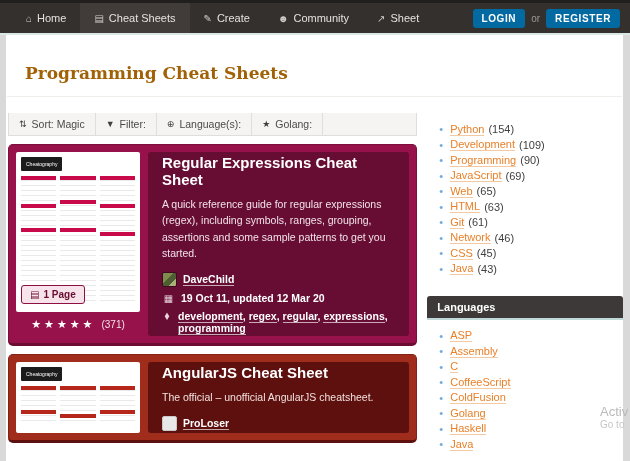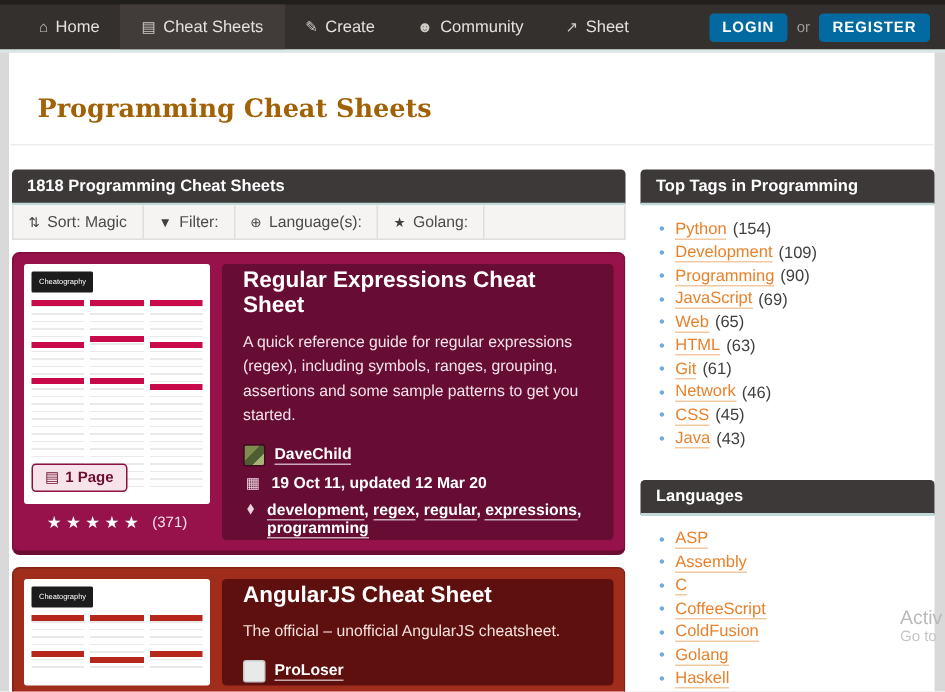--- a/index.html
+++ b/index.html
@@ -150,21 +150,20 @@
 </div>
 <div class="teal-strip"></div>
 
 <div class="page">
   <div class="page-title">Programming Cheat Sheets</div>
   <hr class="divider">
 
   <div class="content">
 
     <div class="main-col">
-      <div class="sec-head">1818 Programming Cheat Sheets</div>
       <div class="filter-bar">
         <div class="filter-seg">
           <span class="f-ic">⇅</span>
           <span>Sort: Magic</span>
         </div>
         <div class="filter-seg">
           <span class="f-ic">▼</span>
           <span>Filter:</span>
         </div>
         <div class="filter-seg">
@@ -273,21 +272,20 @@
             <span class="avatar a2"></span>
             <span class="author-name">ProLoser</span>
           </div>
 
         </div>
       </div>
 
     </div>
 
     <div class="side-col">
-      <div class="sec-head">Top Tags in Programming</div>
       <ul class="sb-list">
         <li class="sb-item">
             <span class="blt">•</span>
             <a class="olink">Python</a>
             <span class="cnt">(154)</span>
           </li>
         <li class="sb-item">
             <span class="blt">•</span>
             <a class="olink">Development</a>
             <span class="cnt">(109)</span>

